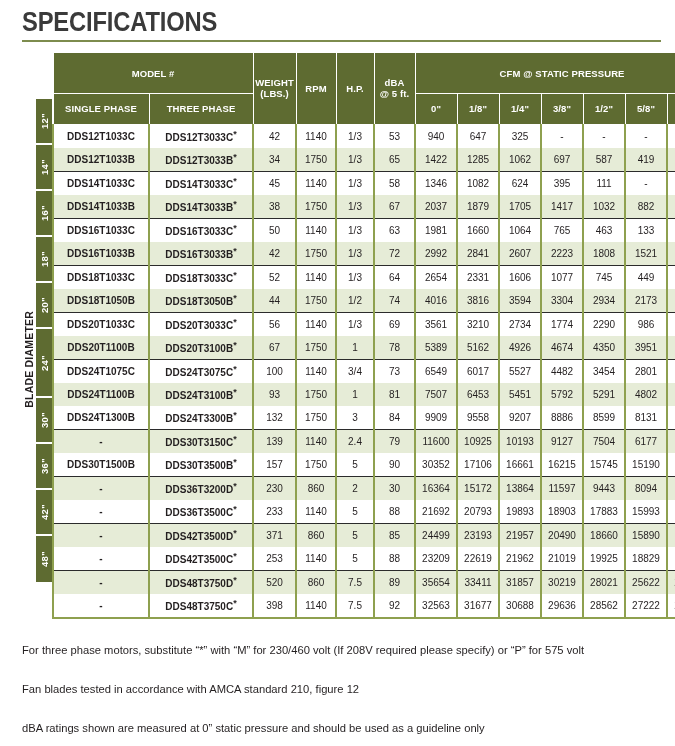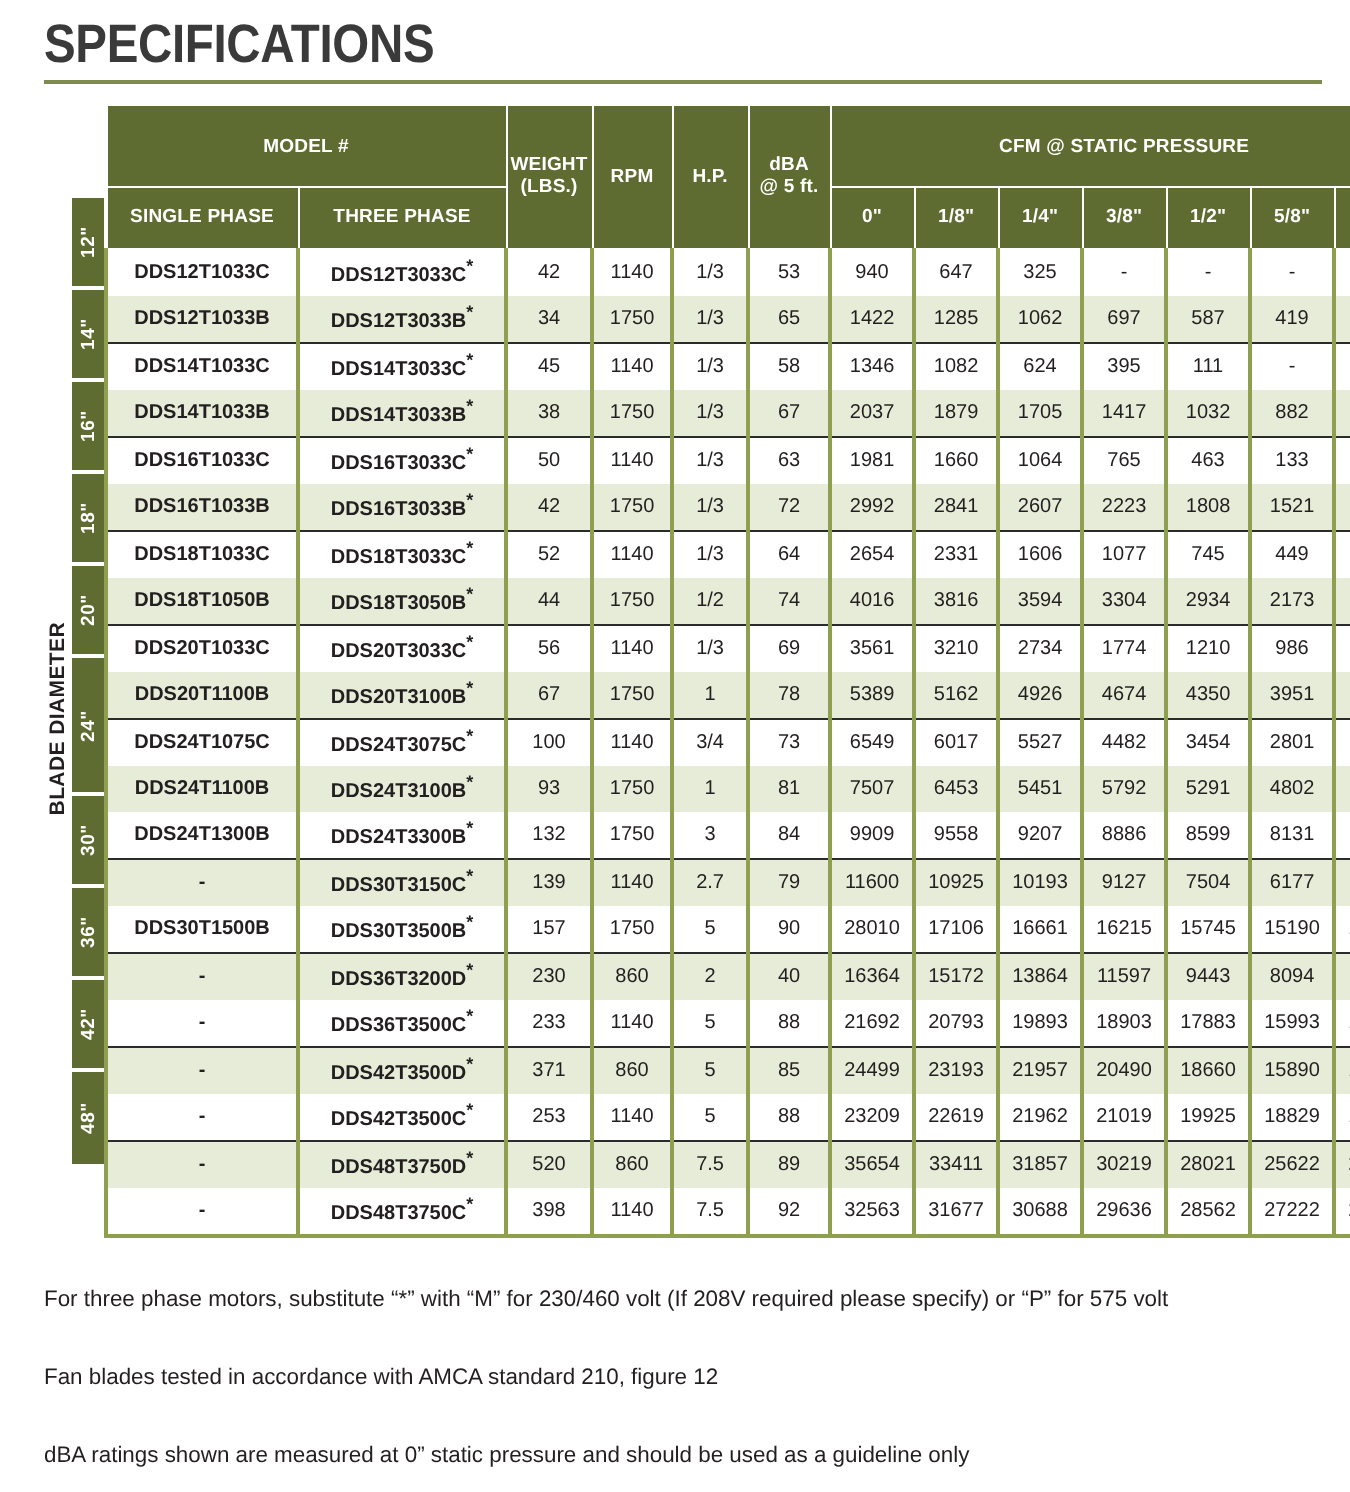--- a/index.html
+++ b/index.html
@@ -392,21 +392,21 @@
               <td class="model model-first">DDS20T1033C</td>
               <td class="model">DDS20T3033C<span class="star">*</span></td>
               <td>56</td>
               <td>1140</td>
               <td>1/3</td>
               <td>69</td>
               <td>3561</td>
               <td>3210</td>
               <td>2734</td>
               <td>1774</td>
-              <td>1210</td>
+              <td>2290</td>
               <td>986</td>
               <td>675</td>
             </tr>
             <tr class="alt group-end">
               <td class="model model-first">DDS20T1100B</td>
               <td class="model">DDS20T3100B<span class="star">*</span></td>
               <td>67</td>
               <td>1750</td>
               <td>1</td>
               <td>78</td>
@@ -461,52 +461,52 @@
               <td>8886</td>
               <td>8599</td>
               <td>8131</td>
               <td>7576</td>
             </tr>
             <tr class="alt">
               <td class="model model-first">-</td>
               <td class="model">DDS30T3150C<span class="star">*</span></td>
               <td>139</td>
               <td>1140</td>
-              <td>2.7</td>
+              <td>2.4</td>
               <td>79</td>
               <td>11600</td>
               <td>10925</td>
               <td>10193</td>
               <td>9127</td>
               <td>7504</td>
               <td>6177</td>
               <td>5178</td>
             </tr>
             <tr class=" group-end">
               <td class="model model-first">DDS30T1500B</td>
               <td class="model">DDS30T3500B<span class="star">*</span></td>
               <td>157</td>
               <td>1750</td>
               <td>5</td>
               <td>90</td>
-              <td>28010</td>
+              <td>30352</td>
               <td>17106</td>
               <td>16661</td>
               <td>16215</td>
               <td>15745</td>
               <td>15190</td>
               <td>14541</td>
             </tr>
             <tr class="alt">
               <td class="model model-first">-</td>
               <td class="model">DDS36T3200D<span class="star">*</span></td>
               <td>230</td>
               <td>860</td>
               <td>2</td>
-              <td>40</td>
+              <td>30</td>
               <td>16364</td>
               <td>15172</td>
               <td>13864</td>
               <td>11597</td>
               <td>9443</td>
               <td>8094</td>
               <td>6134</td>
             </tr>
             <tr class=" group-end">
               <td class="model model-first">-</td>

